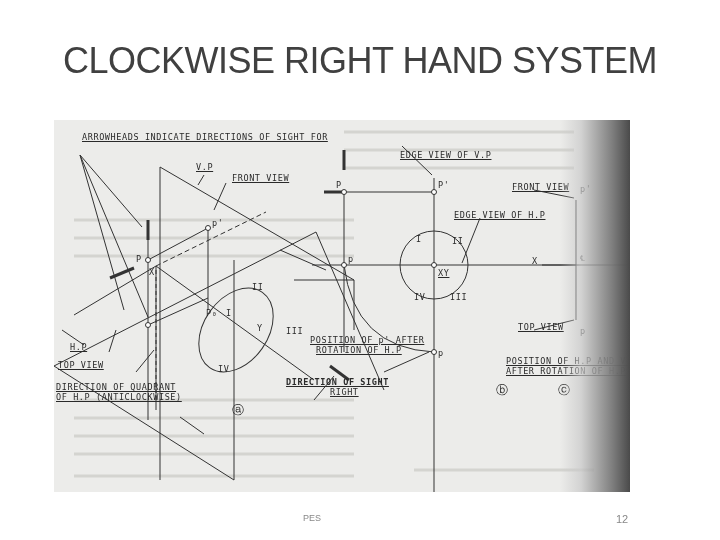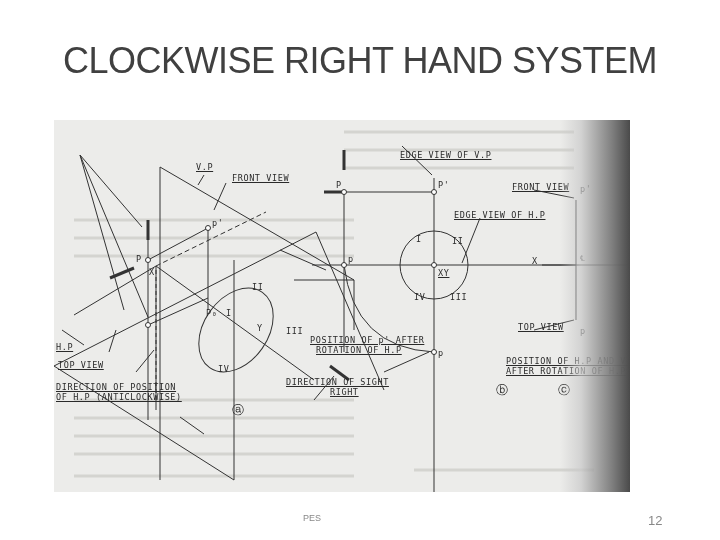--- a/index.html
+++ b/index.html
@@ -31,21 +31,21 @@
     .lbl.nou { text-decoration: none; }
     .caption {
       position: absolute; font-family: "Liberation Sans", sans-serif;
       font-size: 10px; color: #222; white-space: nowrap;
     }
     .footer-center {
       position: absolute; top: 513px; left: 0; width: 624px; text-align: center;
       font-size: 9px; color: #888;
     }
     .footer-right {
-      position: absolute; top: 513px; left: 648px; font-size: 13px; color: #888;
+      position: absolute; top: 513px; left: 616px; font-size: 11px; color: #888;
     }
   </style>
 </head>
 <body>
 
 <div class="slide-title">CLOCKWISE RIGHT HAND SYSTEM</div>
 
 <div class="figure">
   <svg width="576" height="372" viewBox="0 0 576 372">
     <g stroke="#333" stroke-width="1" fill="none">
@@ -129,42 +129,43 @@
       <circle cx="154" cy="108" r="2.5"></circle>
       <circle cx="94" cy="205" r="2.5"></circle>
       <circle cx="290" cy="72" r="2.5"></circle>
       <circle cx="380" cy="72" r="2.5"></circle>
       <circle cx="290" cy="145" r="2.5"></circle>
       <circle cx="380" cy="145" r="2.5"></circle>
       <circle cx="380" cy="232" r="2.5"></circle>
     </g>
   </svg>
 
+  <div class="lbl" style="left:28px;top:12px;">ARROWHEADS INDICATE DIRECTIONS OF SIGHT FOR</div>
   <div class="lbl" style="left:142px;top:42px;">V.P</div>
   <div class="lbl" style="left:178px;top:53px;">FRONT VIEW</div>
-  <div class="lbl" style="left:2px;top:222px;">H.P</div>
+  <div class="lbl" style="left:16px;top:222px;">H.P</div>
   <div class="lbl" style="left:4px;top:240px;">TOP VIEW</div>
-  <div class="lbl" style="left:2px;top:262px;">DIRECTION OF POSITION</div>
+  <div class="lbl" style="left:2px;top:262px;">DIRECTION OF QUADRANT</div>
   <div class="lbl" style="left:2px;top:272px;">OF H.P (ANTICLOCKWISE)</div>
   <div class="lbl nou" style="left:82px;top:134px;">P</div>
   <div class="lbl nou" style="left:158px;top:98px;">p'</div>
   <div class="lbl nou" style="left:152px;top:188px;">P₀</div>
   <div class="lbl nou" style="left:95px;top:147px;">X</div>
   <div class="lbl nou" style="left:203px;top:203px;">Y</div>
   <div class="lbl nou" style="left:172px;top:188px;">I</div>
   <div class="lbl nou" style="left:198px;top:162px;">II</div>
   <div class="lbl nou" style="left:232px;top:206px;">III</div>
   <div class="lbl nou" style="left:164px;top:244px;">IV</div>
   <div class="lbl nou" style="left:178px;top:282px;font-size:12px;">ⓐ</div>
 
   <div class="lbl" style="left:318px;top:30px;padding-left:28px;">EDGE VIEW OF V.P</div>
   <div class="lbl" style="left:400px;top:90px;">EDGE VIEW OF H.P</div>
   <div class="lbl" style="left:256px;top:215px;">POSITION OF p' AFTER</div>
   <div class="lbl" style="left:262px;top:225px;">ROTATION OF H.P</div>
-  <div class="lbl" style="left:232px;top:257px;">DIRECTION OF SIGHT</div>
+  <div class="lbl" style="left:232px;top:257px;font-weight:bold;">DIRECTION OF SIGHT</div>
   <div class="lbl" style="left:276px;top:267px;">RIGHT</div>
   <div class="lbl" style="left:384px;top:148px;">XY</div>
   <div class="lbl nou" style="left:478px;top:136px;">X</div>
   <div class="lbl nou" style="left:282px;top:60px;">P</div>
   <div class="lbl nou" style="left:384px;top:60px;">P'</div>
   <div class="lbl nou" style="left:294px;top:134px;">p</div>
   <div class="lbl nou" style="left:384px;top:228px;">p</div>
   <div class="lbl nou" style="left:362px;top:114px;">I</div>
   <div class="lbl nou" style="left:398px;top:116px;">II</div>
   <div class="lbl nou" style="left:396px;top:172px;">III</div>

